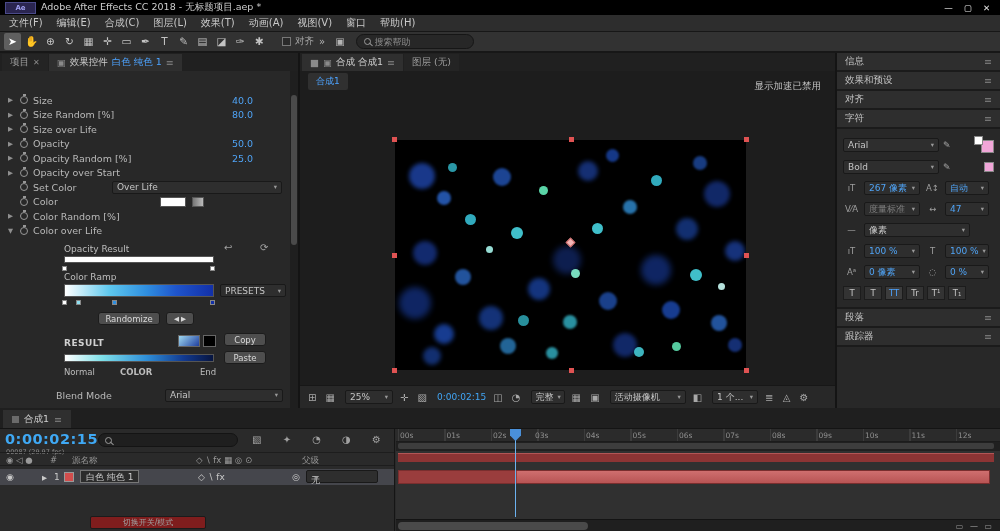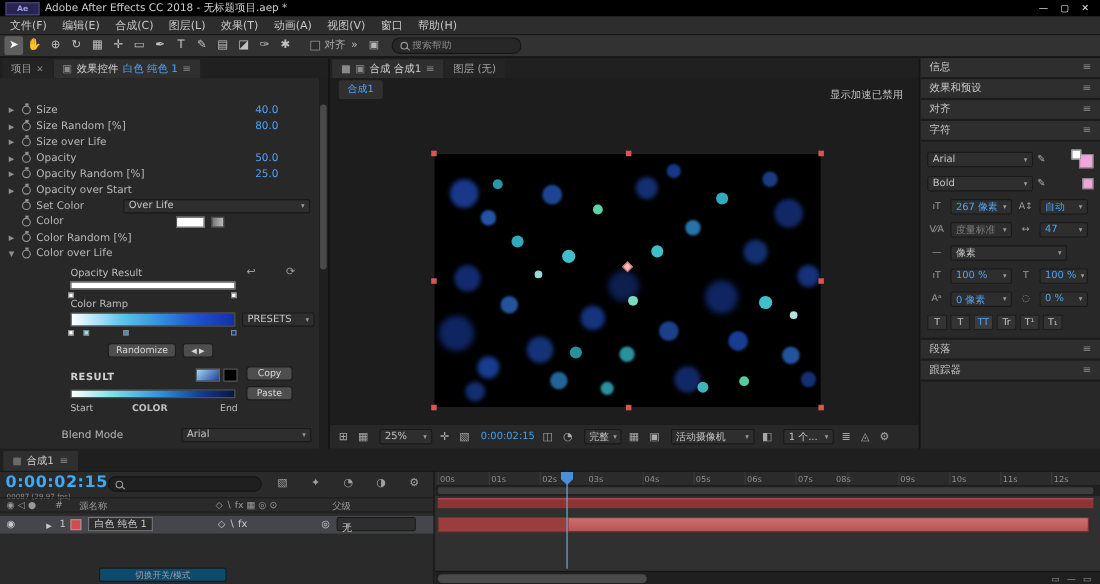--- a/index.html
+++ b/index.html
@@ -128,21 +128,21 @@
 .tc-sub{position:absolute;left:6px;top:19px;color:#8a8a8a;font-size:6.5px}
 .tl-search{position:absolute;left:98px;top:4px;width:140px;height:14px;border-radius:8px;background:#1f1f1f;border:1px solid #141414;display:flex;align-items:center;padding:0 6px;gap:4px}
 .tl-icons{position:absolute;left:252px;top:5px;color:#a0a0a0;font-size:10px;letter-spacing:9px;white-space:nowrap}
 .tl-header{position:absolute;left:0;top:23px;right:0;height:14px;color:#9a9a9a;font-size:8.5px;border-top:1px solid #1d1d1d;border-bottom:1px solid #1d1d1d}
 .tl-header span{position:absolute;top:2px}
 .layer-row{position:absolute;left:0;top:40px;right:0;height:16px;background:#45464c;font-size:9px;color:#c9c9c9}
 .layer-row span{position:absolute;top:3px}
 .chip{position:absolute;left:64px;top:3px;width:10px;height:10px;background:#d14d4d;border:1px solid #999}
 .lname{position:absolute;left:80px;top:1px;height:13px;border:1px solid #777;background:#2c2c2c;padding:0 5px;line-height:13px}
 .parent-dd{position:absolute;left:306px;top:1px;width:72px}
-.toggle-pill{position:absolute;left:90px;bottom:2px;width:116px;height:13px;background:#0c4a6e;border:1px solid #1b1b1b;border-radius:2px;color:#9f9f9f;font-size:8px;display:flex;align-items:center;justify-content:center}
+.toggle-pill{position:absolute;left:90px;bottom:2px;width:116px;height:13px;background:#7f1d1d;border:1px solid #1b1b1b;border-radius:2px;color:#9f9f9f;font-size:8px;display:flex;align-items:center;justify-content:center}
 .tl-right{position:absolute;left:396px;top:0;right:0;height:102px;background:#303030}
 .time-ruler{position:absolute;left:0;top:0;right:0;height:13px;background:#2b2b2b;border-bottom:1px solid #1c1c1c;overflow:hidden;background-image:repeating-linear-gradient(90deg,#3c3c3c 0 1px,transparent 1px 46.5px);background-position:2px 0}
 .ruler-label{position:absolute;top:2px;font-size:7.5px;color:#8f8f8f}
 .wa-strip{position:absolute;left:0;top:13px;right:0;height:9px;background:#202020}
 .wa-bar{position:absolute;left:2px;top:1px;right:6px;height:6px;background:#3d3d3d;border-radius:2px}
 .red-strip{position:absolute;left:2px;top:24px;right:6px;height:9px;background:#8c3434;border-top:1px solid #b25656}
 .layer-bar{position:absolute;left:2px;top:41px;width:592px;height:14px;background:linear-gradient(180deg,#cf6f6f,#b85454);border:1px solid #7a2e2e}
 .lb-dark{position:absolute;left:0;top:0;width:118px;height:100%;background:#9a3d3d}
 .playhead{position:absolute;left:119px;top:0;width:1px;height:88px;background:#6cb2f0;z-index:5}
 .ph-head{position:absolute;left:114px;top:0;width:11px;height:12px;background:#4a90d9;clip-path:polygon(0 0,100% 0,100% 55%,50% 100%,0 55%);z-index:6}
@@ -318,21 +318,21 @@
           <div class="stop" style="left:50px;top:58px;background:#2f8fe0"></div>
           <div class="stop" style="left:148px;top:58px;background:#1230a8"></div>
           <div class="btn rand-btn">Randomize</div>
           <div class="btn pn-btn">◀ ▶</div>
           <span class="result-label">RESULT</span>
           <div class="res-chip"></div>
           <div class="blk-chip"></div>
           <div class="btn copy-btn">Copy</div>
           <div class="btn paste-btn">Paste</div>
           <div class="bar res-bar"></div>
-          <span class="se-label" style="left:2px">Start</span>
+          <span class="se-label" style="left:2px">Normal</span>
           <span class="se-label" style="left:58px;font-weight:bold">COLOR</span>
           <span class="se-label" style="left:138px">End</span>
         </div>
 
         <div class="ec-row">
           <span class="blend-name">Blend Mode</span>
           <div class="dd blend-dd">
             <span>Arial</span>
               <span class="chev">▾</span>
           </div>
@@ -604,21 +604,21 @@
       <div class="tl-right">
         <div class="time-ruler">
             <span class="ruler-label" style="left: 4px;">00s</span>
             <span class="ruler-label" style="left: 50.5px;">01s</span>
             <span class="ruler-label" style="left: 97px;">02s</span>
             <span class="ruler-label" style="left: 139px;">03s</span>
             <span class="ruler-label" style="left: 190px;">04s</span>
             <span class="ruler-label" style="left: 236.5px;">05s</span>
             <span class="ruler-label" style="left: 283px;">06s</span>
             <span class="ruler-label" style="left: 329.5px;">07s</span>
-            <span class="ruler-label" style="left: 364px;">08s</span>
+            <span class="ruler-label" style="left: 376px;">08s</span>
             <span class="ruler-label" style="left: 422.5px;">09s</span>
             <span class="ruler-label" style="left: 469px;">10s</span>
             <span class="ruler-label" style="left: 515.5px;">11s</span>
             <span class="ruler-label" style="left: 562px;">12s</span>
           </div>
         <div class="wa-strip">
           <div class="wa-bar"></div>
         </div>
         <div class="red-strip"></div>
         <div class="layer-bar">

